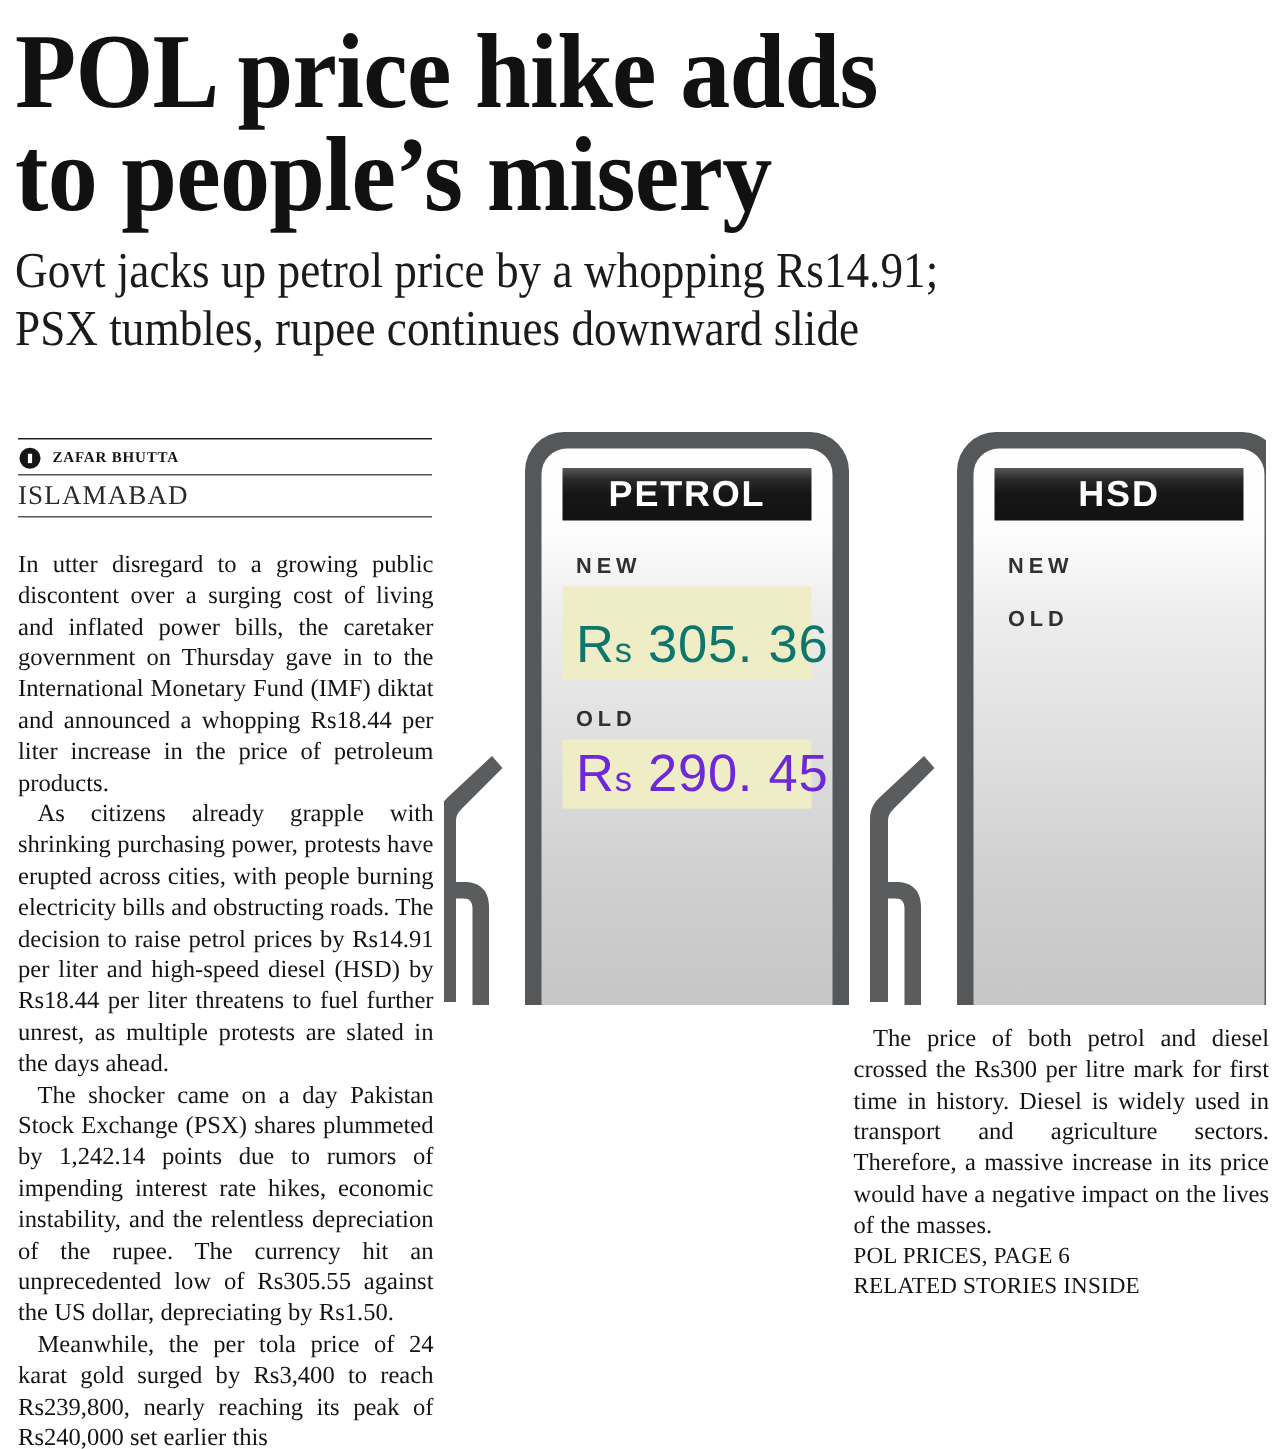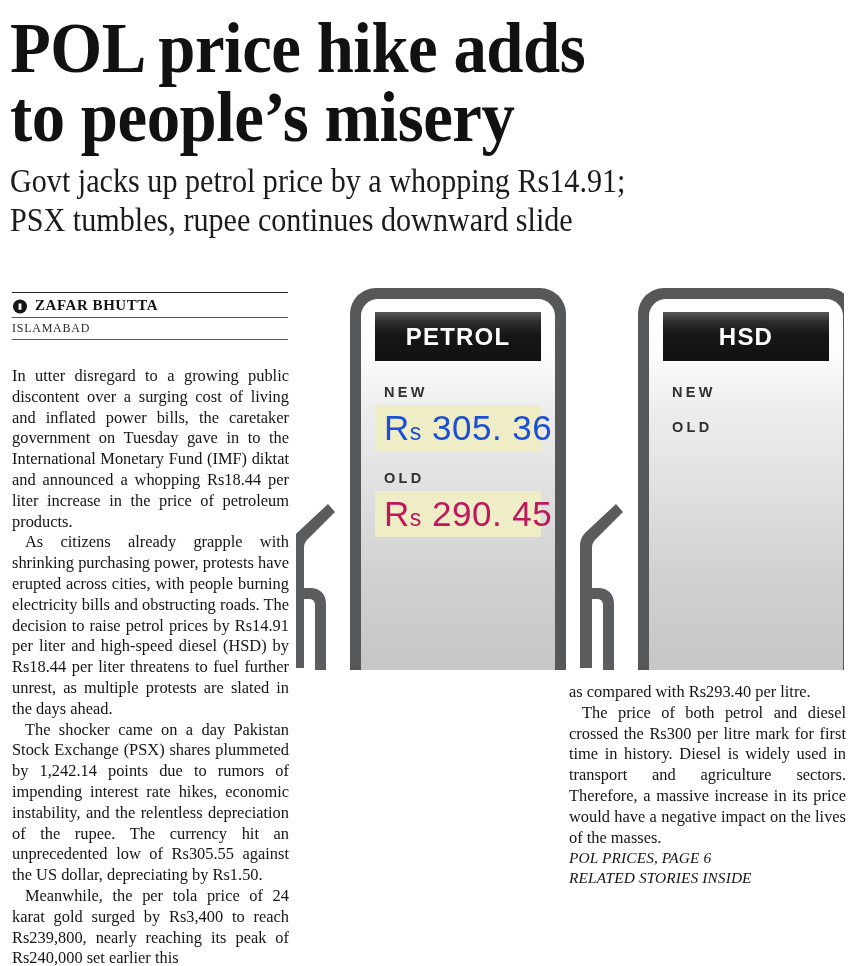--- a/index.html
+++ b/index.html
@@ -68,30 +68,30 @@
   }
   .logo-mark {
     width: 16px;
     height: 16px;
     flex: 0 0 16px;
     display: block;
   }
   .byline-name {
     font-family: "Liberation Serif", serif;
     font-weight: bold;
-    font-size: 15px;
+    font-size: 10px;
     letter-spacing: 0.55px;
     color: #141414;
   }
   .byline-rule-mid {
     border-top: 1px solid #555;
   }
   .dateline {
     font-family: "Liberation Serif", serif;
-    font-size: 12px;
+    font-size: 18px;
     letter-spacing: 0.75px;
     color: #2a2a2a;
     padding: 3px 0 3px 0;
   }
   .byline-rule-bottom {
     border-top: 1px solid #555;
   }
 
   
   .col {
@@ -110,21 +110,20 @@
   }
   .col p.first {
     text-indent: 0;
   }
 
   #col1 { left: 12px;  top: 366px; width: 277px; }
   #col2 { left: 290px; top: 682px; width: 277px; }
   #col3 { left: 569px; top: 682px; width: 277px; }
 
   .kicker {
-    font-style: italic;
     font-size: 15.4px;
     letter-spacing: 0.1px;
     text-indent: 0 !important;
     line-height: 1.30;
     text-align: left;
   }
 
   
   .graphic {
     position: absolute;
@@ -172,21 +171,21 @@
         #ededed 30%,
         #dedede 55%,
         #cfcfcf 78%,
         #c6c6c6 100%);
     border-radius: 17px 17px 0 0;
     box-sizing: border-box;
     padding: 13px 14px 0 14px;
     position: relative;
   }
   .pump-header {
-    height: 49px;
+    height: 35px;
     background: #1a1a1a;
     background: linear-gradient(180deg, #585858 0%, #2a2a2a 22%, #161616 48%, #121212 100%);
     display: flex;
     align-items: center;
     justify-content: center;
   }
   .pump-header span {
     font-family: "Liberation Sans", sans-serif;
     font-weight: bold;
     font-size: 24px;
@@ -216,22 +215,22 @@
     letter-spacing: 0.5px;
     line-height: 1.08;
     white-space: nowrap;
   }
   .price-value .cur {
     font-size: 35px;
   }
   .price-value .cur-sub {
     font-size: 23px;
   }
-  .price-new  { color: #1d4ed8; }
-  .price-old  { color: #be185d; }
+  .price-new  { color: #0f766e; margin-top: 16px; }
+  .price-old  { color: #6d28d9; }
 </style>
 </head>
 <body>
 
 <div class="page">
 
   <h1 class="headline">POL price hike adds
 to people’s misery</h1>
   <h2 class="subhead">Govt jacks up petrol price by a whopping Rs14.91;
 PSX tumbles, rupee continues downward slide</h2>
@@ -246,31 +245,30 @@
         <path d="M8.5 11.2 h15 a12 12 0 0 1 -15 0 z" fill="#ffffff" opacity="0"></path>
       </svg>
       <div class="byline-name">ZAFAR BHUTTA</div>
     </div>
     <div class="byline-rule-mid"></div>
     <div class="dateline">ISLAMABAD</div>
     <div class="byline-rule-bottom"></div>
   </div>
 
   <div class="col" id="col1">
-    <p class="first">In utter disregard to a growing public discontent over a surging cost of living and inflated power bills, the caretaker government on Tuesday gave in to the International Monetary Fund (IMF) diktat and announced a whopping Rs18.44 per liter increase in the price of petroleum products.</p>
+    <p class="first">In utter disregard to a growing public discontent over a surging cost of living and inflated power bills, the caretaker government on Thursday gave in to the International Monetary Fund (IMF) diktat and announced a whopping Rs18.44 per liter increase in the price of petroleum products.</p>
     <p>As citizens already grapple with shrinking purchasing power, protests have erupted across cities, with people burning electricity bills and obstructing roads. The decision to raise petrol prices by Rs14.91 per liter and high-speed diesel (HSD) by Rs18.44 per liter threatens to fuel further unrest, as multiple protests are slated in the days ahead.</p>
     <p>The shocker came on a day Pakistan Stock Exchange (PSX) shares plummeted by 1,242.14 points due to rumors of impending interest rate hikes, economic instability, and the relentless depreciation of the rupee. The currency hit an unprecedented low of Rs305.55 against the US dollar, depreciating by Rs1.50.</p>
     <p>Meanwhile, the per tola price of 24 karat gold surged by Rs3,400 to reach Rs239,800, nearly reaching its peak of Rs240,000 set earlier this</p>
   </div>
 
   <div class="col" id="col2">
   </div>
 
   <div class="col" id="col3">
-    <p class="first">as compared with Rs293.40 per litre.</p>
     <p>The price of both petrol and diesel crossed the Rs300 per litre mark for first time in history. Diesel is widely used in transport and agriculture sectors. Therefore, a massive increase in its price would have a negative impact on the lives of the masses.</p>
     <p class="kicker">POL PRICES, PAGE 6</p>
     <p class="kicker">RELATED STORIES INSIDE</p>
   </div>
 
   <div class="graphic">
 
     <div class="pump" id="pump-petrol">
       <svg class="nozzle" viewBox="0 0 60 168" aria-hidden="true">
         <path d="M46 2 L16 30 C12 34 10 38 10 44 L10 166 L22 166 L22 46 C22 42 23 40 26 37 L53 10 Z" fill="#5a5c5e"></path>

